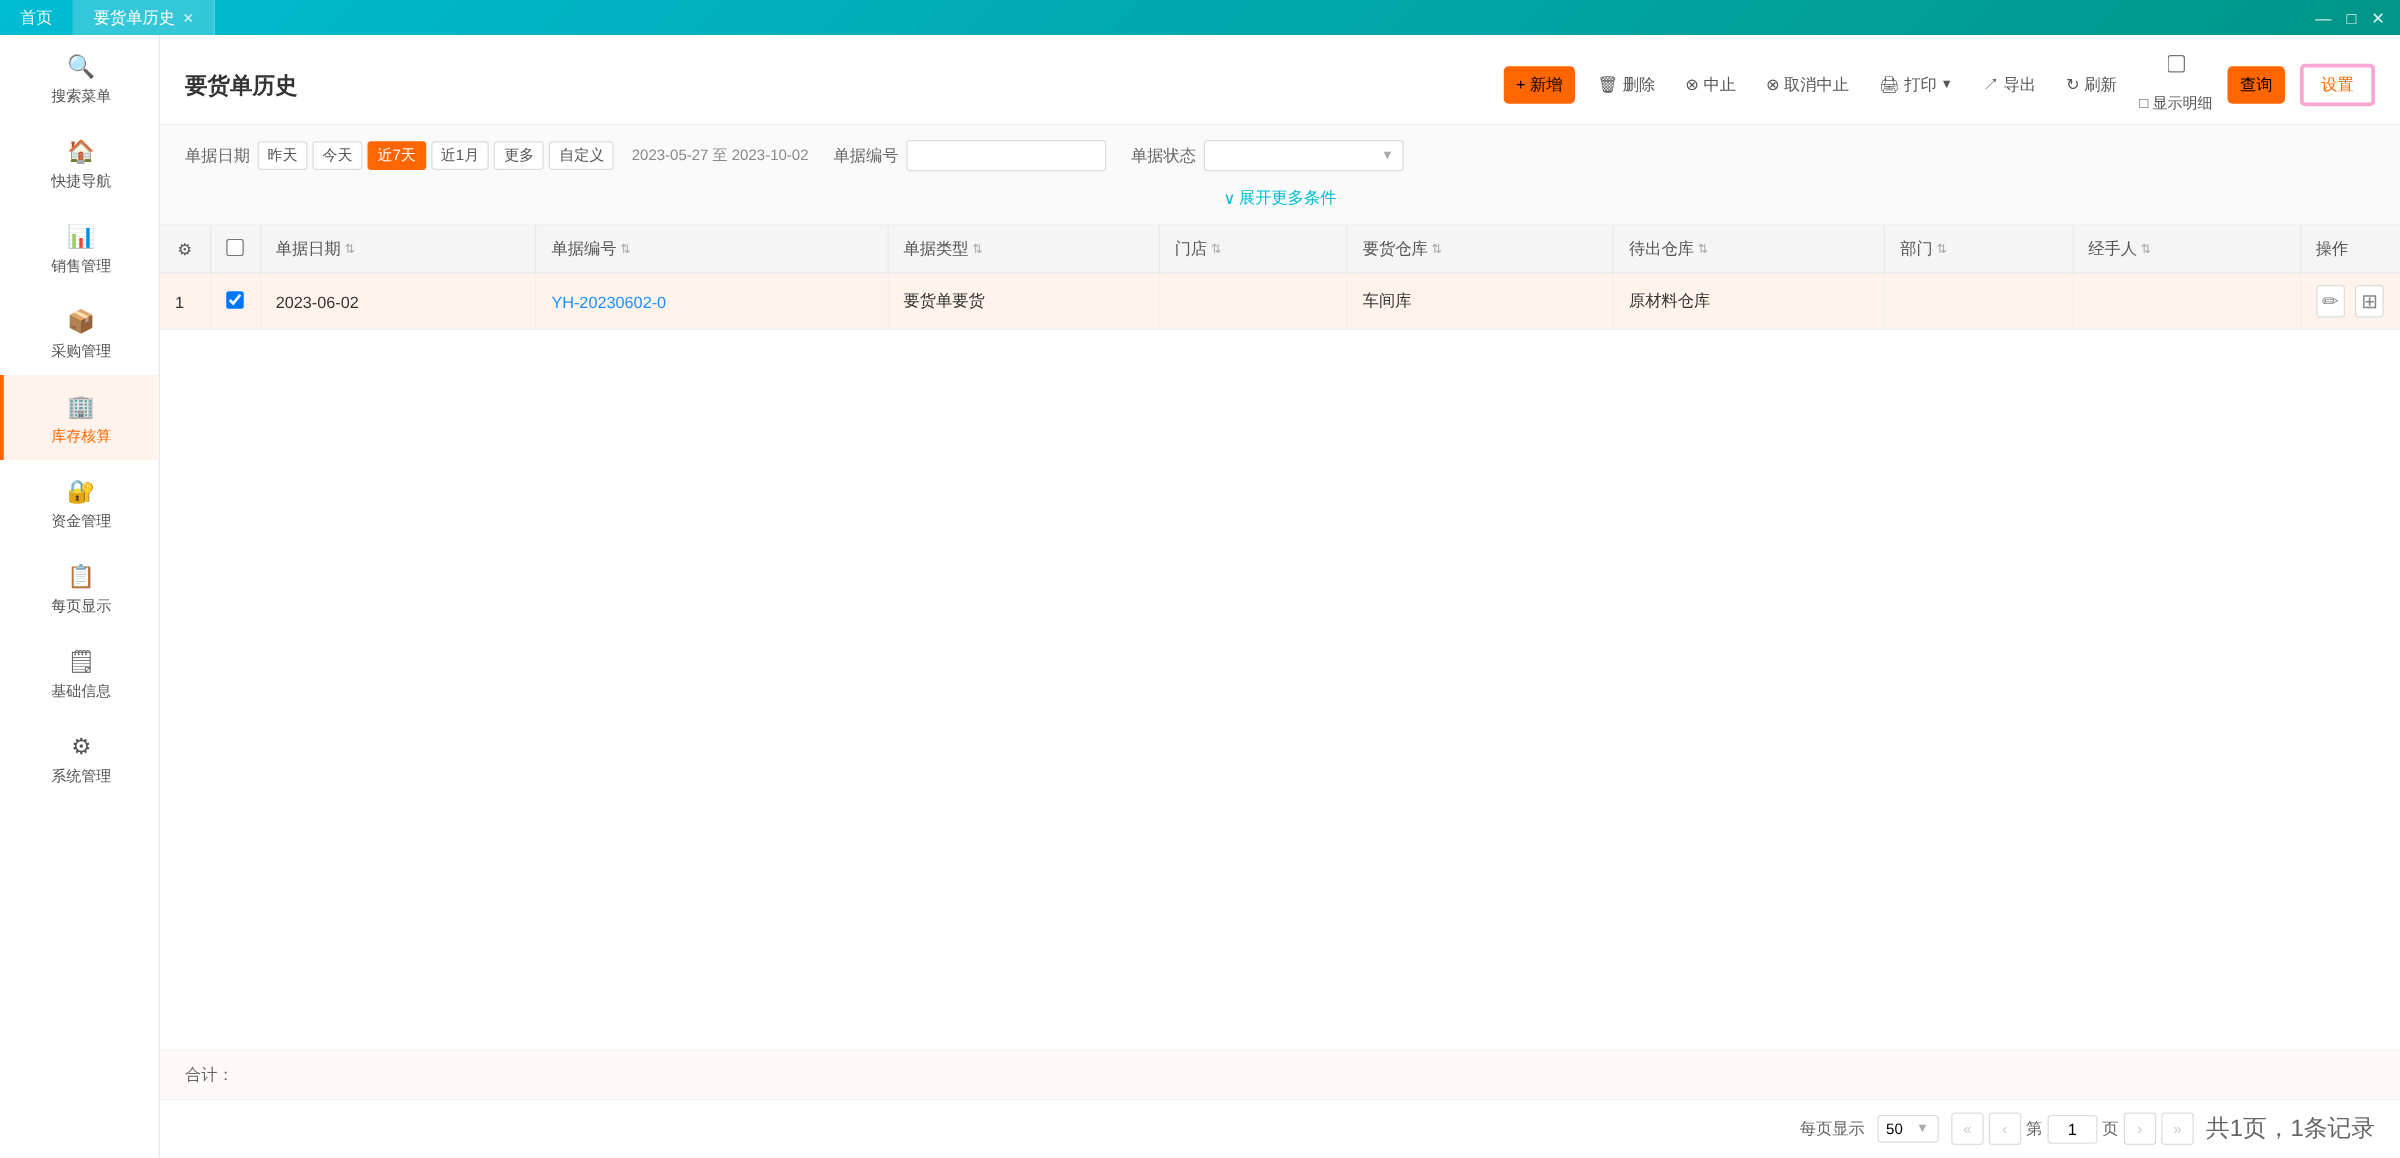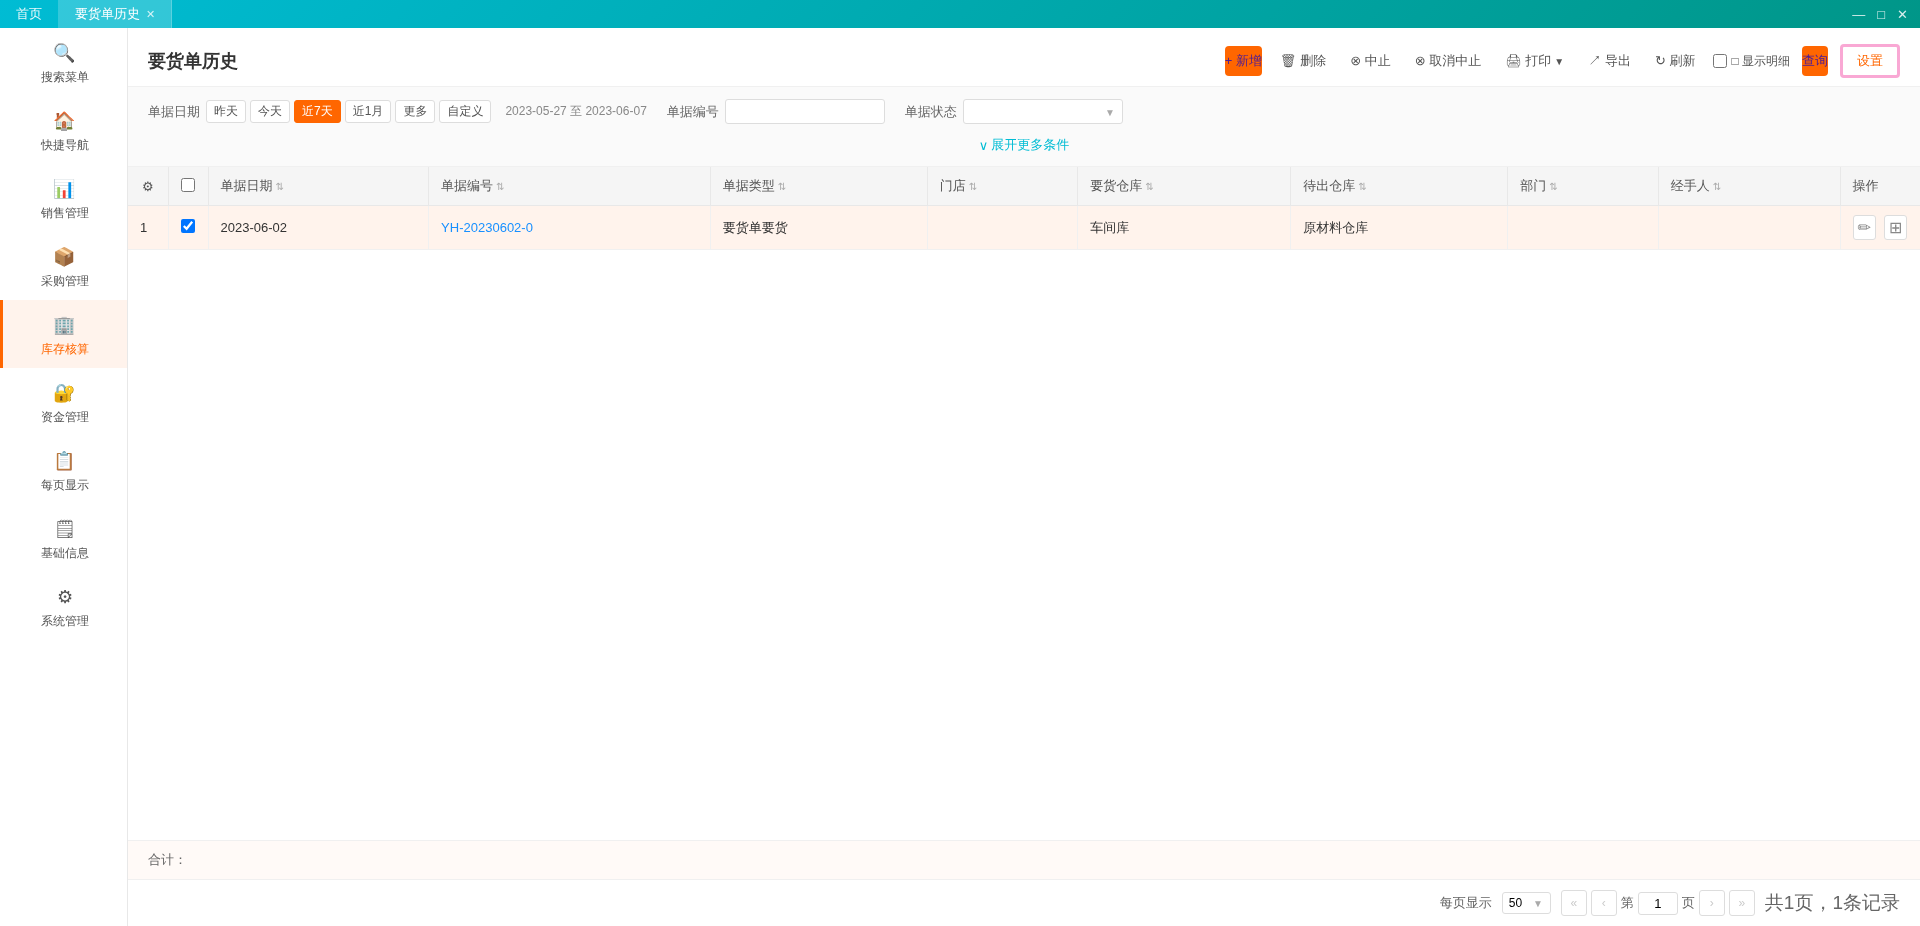--- a/index.html
+++ b/index.html
@@ -121,46 +121,47 @@
       gap: 3px;
       font-size: 13px;
       cursor: pointer;
       color: #555;
       background: none;
       border: none;
       padding: 4px 6px;
     }
     .btn-primary {
       background: #ff6600;
-      color: #4c1d95;
+      color: #000000;
       border: none;
-      padding: 6px 0;
+      padding: 6px 10px;
       border-radius: 4px;
       cursor: pointer;
       font-size: 13px;
       display: flex;
       align-items: flex-end;
       gap: 3px;
     }
     .btn-setting {
       background: white;
       color: #ff6600;
       border: 3px solid #f9a8d4;
       padding: 5px 14px;
       border-radius: 4px;
       cursor: pointer;
       font-size: 13px;
     }
     .checkbox-label {
       display: flex;
       align-items: center;
-      gap: 4px;
+      gap: 16px;
       font-size: 12px;
       color: #555;
       cursor: pointer;
+      flex-direction: column;
     }
 
     
     .filter-area {
       padding: 12px 20px 8px;
       background: #fafafa;
       border-bottom: 1px solid #f0f0f0;
       flex-shrink: 0;
     }
     .filter-row {
@@ -496,21 +497,21 @@
           <span class="filter-label">单据日期</span>
           <div class="date-range-btns">
             <button class="date-btn">昨天</button>
             <button class="date-btn">今天</button>
             <button class="date-btn active">近7天</button>
             <button class="date-btn">近1月</button>
             <button class="date-btn">更多</button>
             <button class="date-btn">自定义</button>
           </div>
           <div style="margin-top:0; margin-left:8px;">
-            <span class="date-range-text">2023-05-27 至 2023-06-07</span>
+            <span class="date-range-text">2023-05-27 至 2023-10-02</span>
           </div>
         </div>
 
         <div class="filter-item">
           <span class="filter-label">单据编号</span>
           <input type="text" class="filter-input" style="">
         </div>
 
         <div class="filter-item">
           <span class="filter-label">单据状态</span>

